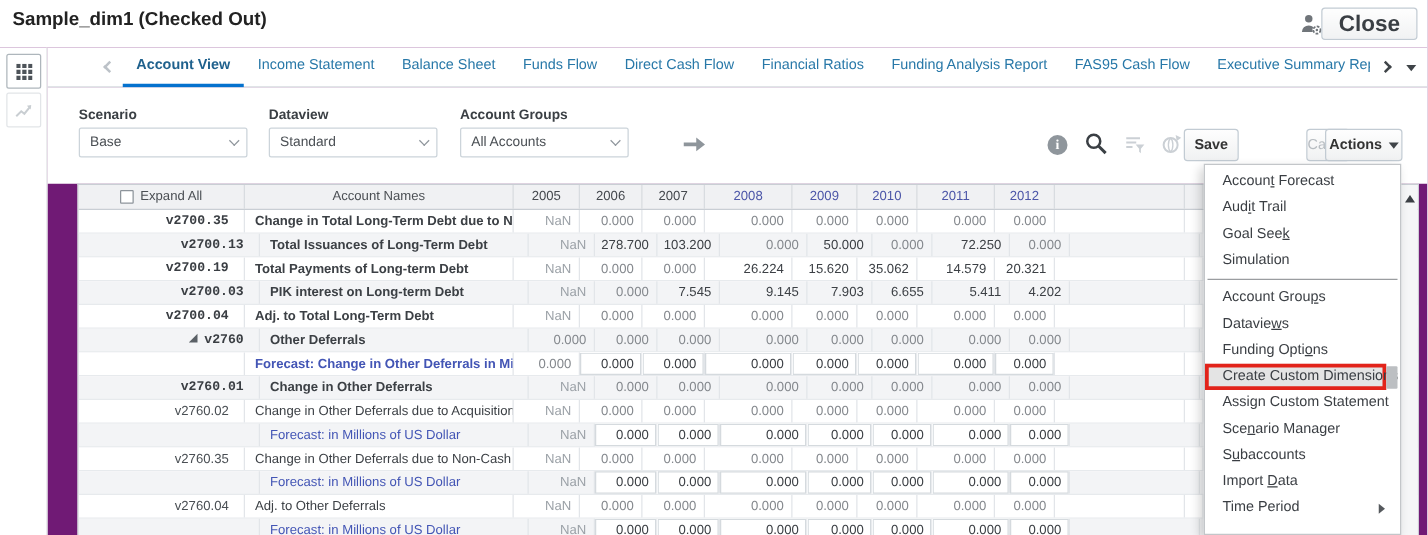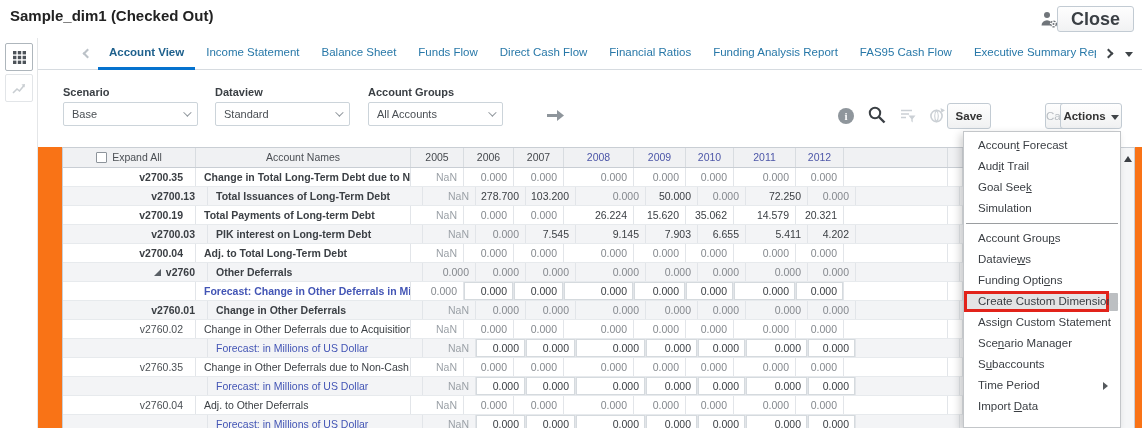--- a/index.html
+++ b/index.html
@@ -2,21 +2,21 @@
 <html style="--accent: #0572ce; --tab-text: #2878a8; --link: #4355b5; --year-header: #4c56a8; --red: #e2231a;"><head>
 <meta charset="utf-8">
 <style>
   :root{
     --accent:#0572ce; --tab-text:#2878a8; --link:#4355b5; --year-header:#4c56a8; --red:#e2231a;
   }
   *{box-sizing:border-box;}
   html,body{margin:0;padding:0;}
   body{width:1142px;height:428px;overflow:hidden;background:#fff;
        font-family:"Liberation Sans","DejaVu Sans",sans-serif;color:#333;position:relative;}
-  .screen{position:absolute;inset:0;background:#f97316;padding-left:24px;}
+  .screen{position:absolute;inset:0;background:#701a75;padding-left:24px;}
 
   
   .titlebar{position:absolute;left:0;top:0;width:100%;height:38px;background:#fff;}
   .page-title{position:absolute;left:10px;top:7px;font-size:15px;font-weight:700;color:#222;}
   .user-ico{position:absolute;right:82px;top:9px;width:22px;height:22px;}
   .tb-divider{position:absolute;right:60px;top:8px;width:1px;height:22px;background:#dcdfe2;}
   .close-btn{position:absolute;right:8px;top:6px;height:26px;padding:0 13px;font-size:18px;font-weight:600;color:#3a3f44;
     background:linear-gradient(#fefefe,#f1f2f3);border:1px solid #c2cbd3;border-radius:3px;line-height:24px;}
 
   
@@ -74,21 +74,21 @@
   .g-head .gc{border-right:1px solid #d8dce0;text-align:center;}
   .c-exp{width:133px;}
   .c-name{width:215px;}
   .hd-exp{display:flex;align-items:center;justify-content:center;}
   .cb{display:inline-block;width:11px;height:11px;border:1px solid #8d949b;background:#fff;margin-right:5px;border-radius:1px;}
   .y-dark{color:#45494e;}
   .y-blue{color:var(--year-header);}
   .code-cell{text-align:right;padding-right:12px;color:#4a4f54;}
   .code-cell .exp-tri{display:inline-block;width:0;height:0;border-bottom:7px solid #5a6066;
     border-left:7px solid transparent;margin-right:5px;position:relative;top:0px;}
-  .code-cell.b{font-weight:700;color:#3a3e43;}
+  .code-cell.b{font-weight:700;color:#3a3e43;font-family:Liberation Mono, monospace;}
   .name-cell{padding-left:8px;color:#3c4045;}
   .name-cell.bold{font-weight:700;}
   .name-cell.link{color:var(--link);}
   .name-cell.link-bold{color:var(--link);font-weight:700;}
   .vc{text-align:right;padding-right:6px;}
   .vc.nan{color:#9ba1a7;}
   .vc.zero{color:#85898e;}
   .vc.strong{color:#3c4045;}
   .vc.edit{background:#fff;box-shadow:inset 0 0 0 1px #d5dade;color:#3c4045;}
   .vscroll{position:absolute;right:0;top:0;width:14px;height:281px;background:#f5f6f7;border-left:1px solid #dfe2e5;}
@@ -451,18 +451,18 @@
       <div class="menu-item">Goal See<u>k</u></div>
       <div class="menu-item">Simulation</div>
       <div class="menu-sep"></div>
       <div class="menu-item">Account Grou<u>p</u>s</div>
       <div class="menu-item">Datavie<u>w</u>s</div>
       <div class="menu-item">Funding Opti<u>o</u>ns</div>
       <div class="menu-item highlighted">Create Custom Dimensions</div>
       <div class="menu-item">Assign Custom Statement</div>
       <div class="menu-item">Sce<u>n</u>ario Manager</div>
       <div class="menu-item">S<u>u</u>baccounts</div>
+      <div class="menu-item">Import <u>D</u>ata</div>
       <div class="menu-item">Time Period<span class="sub-arrow"></span></div>
-      <div class="menu-item">Import <u>D</u>ata</div>
       <div class="menu-thumb" style="top: 161px;"></div>
     </div>
 
 </div>
 
 </body></html>

